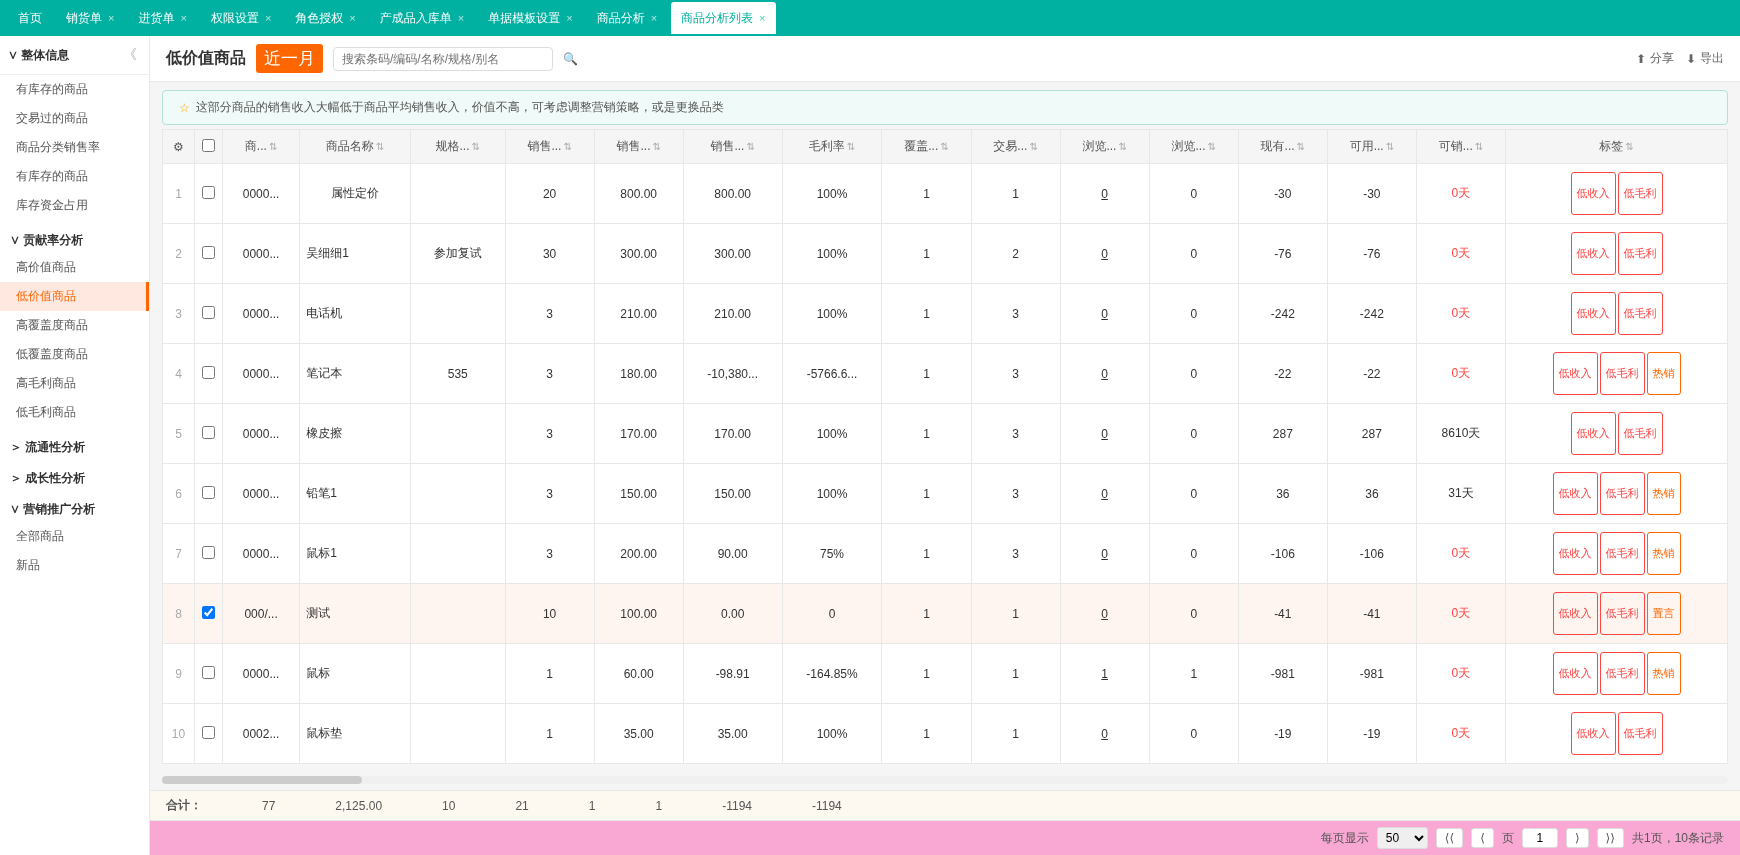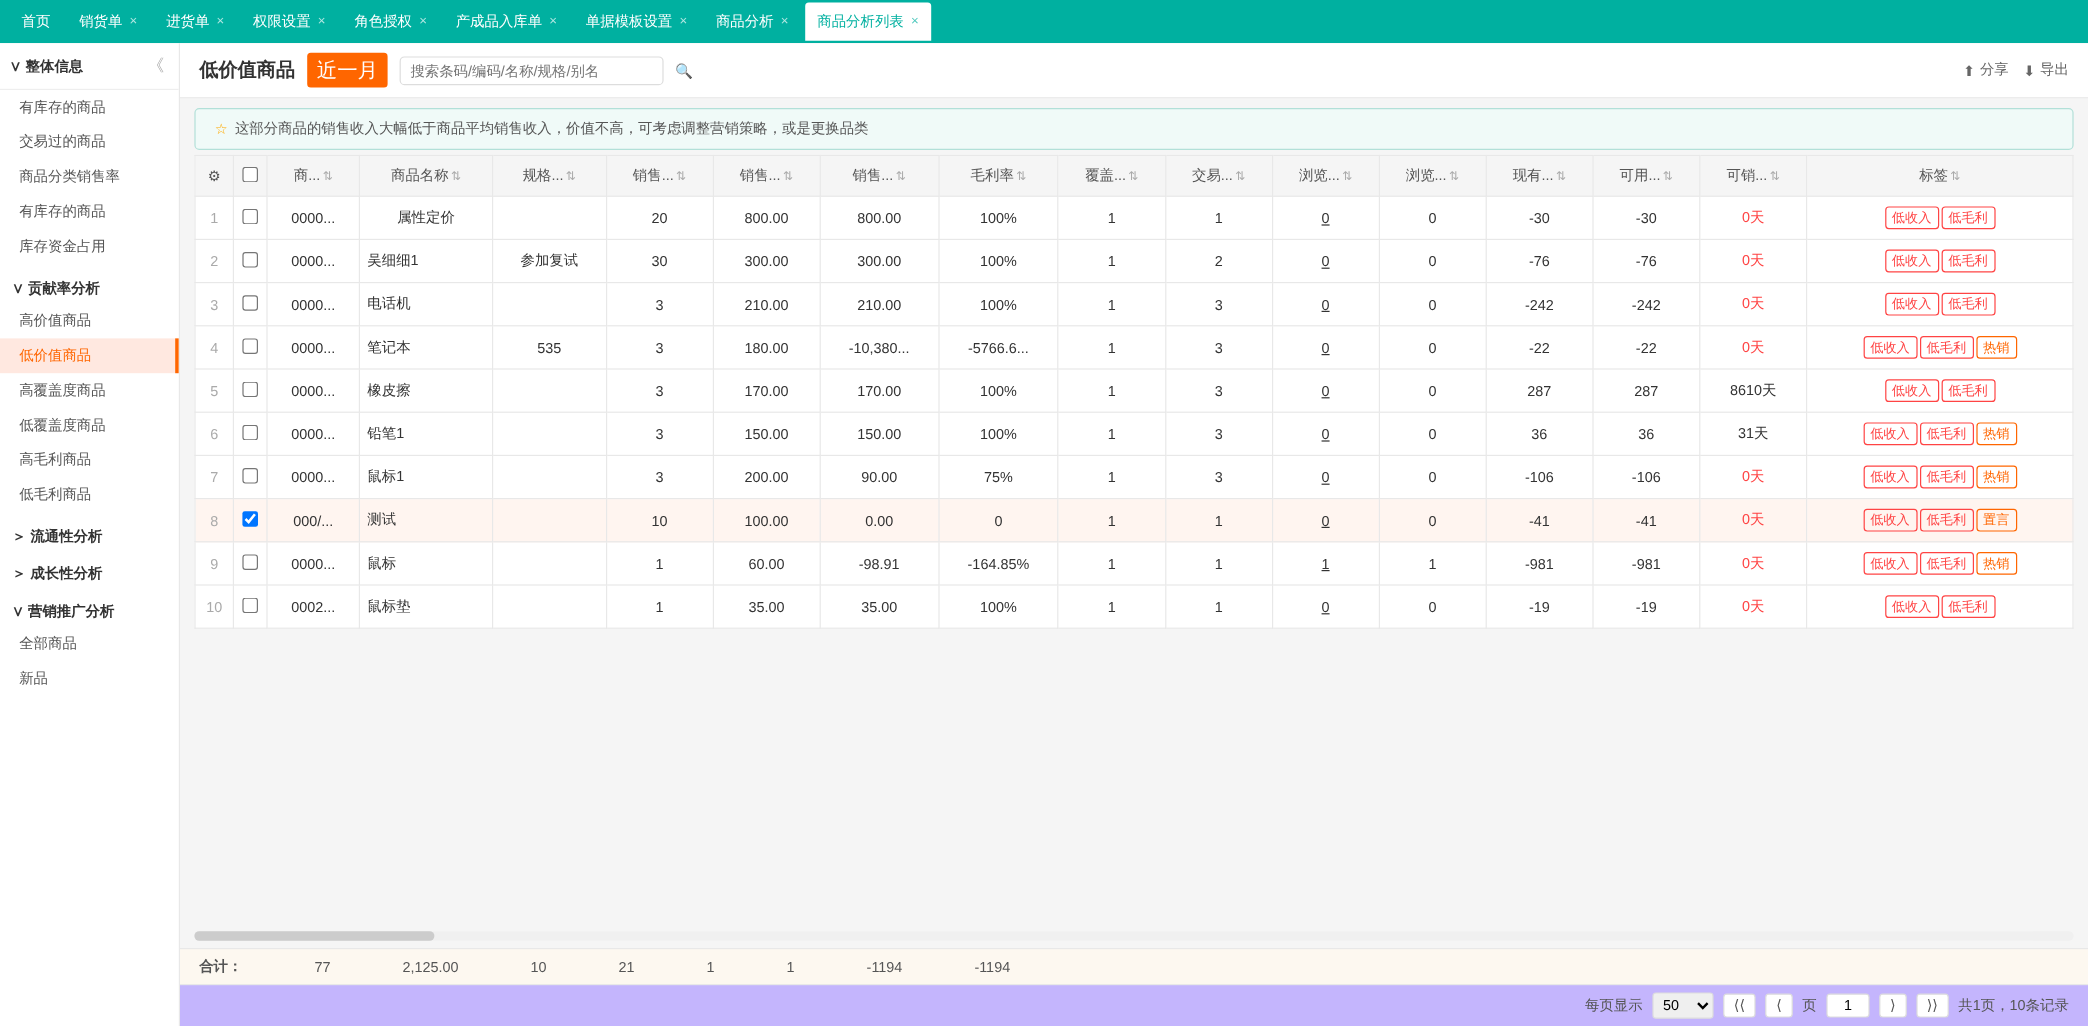--- a/index.html
+++ b/index.html
@@ -167,21 +167,21 @@
       padding: 7px 6px;
       border: 1px solid #e8e8e8;
       text-align: center;
       color: #333;
       font-size: 12px;
     }
     tr.highlighted td { background: #fff5f0; }
     .tag {
       display: inline-block;
       border-radius: 3px;
-      padding: 1px 5px;
+      padding: 13px 5px;
       font-size: 11px;
       margin: 1px;
     }
     .tag-red { color: #ff4444; border: 1px solid #ff4444; }
     .tag-orange { color: #ff6600; border: 1px solid #ff6600; }
     .zero-days { color: #ff4444; text-align: right; }
     .days-val { color: #333; }
     .underline { text-decoration: underline; cursor: pointer; }
 
     
@@ -191,21 +191,21 @@
       padding: 6px 16px;
       display: flex;
       align-items: center;
       gap: 60px;
       font-size: 12px;
       color: #555;
     }
 
     
     .pagination-bar {
-      background: #c4b5fd;
+      background: #f9a8d4;
       border-top: 1px solid #e8e8e8;
       padding: 6px 16px;
       display: flex;
       align-items: center;
       justify-content: flex-end;
       gap: 8px;
       font-size: 12px;
       color: #555;
     }
     .page-size-select {

